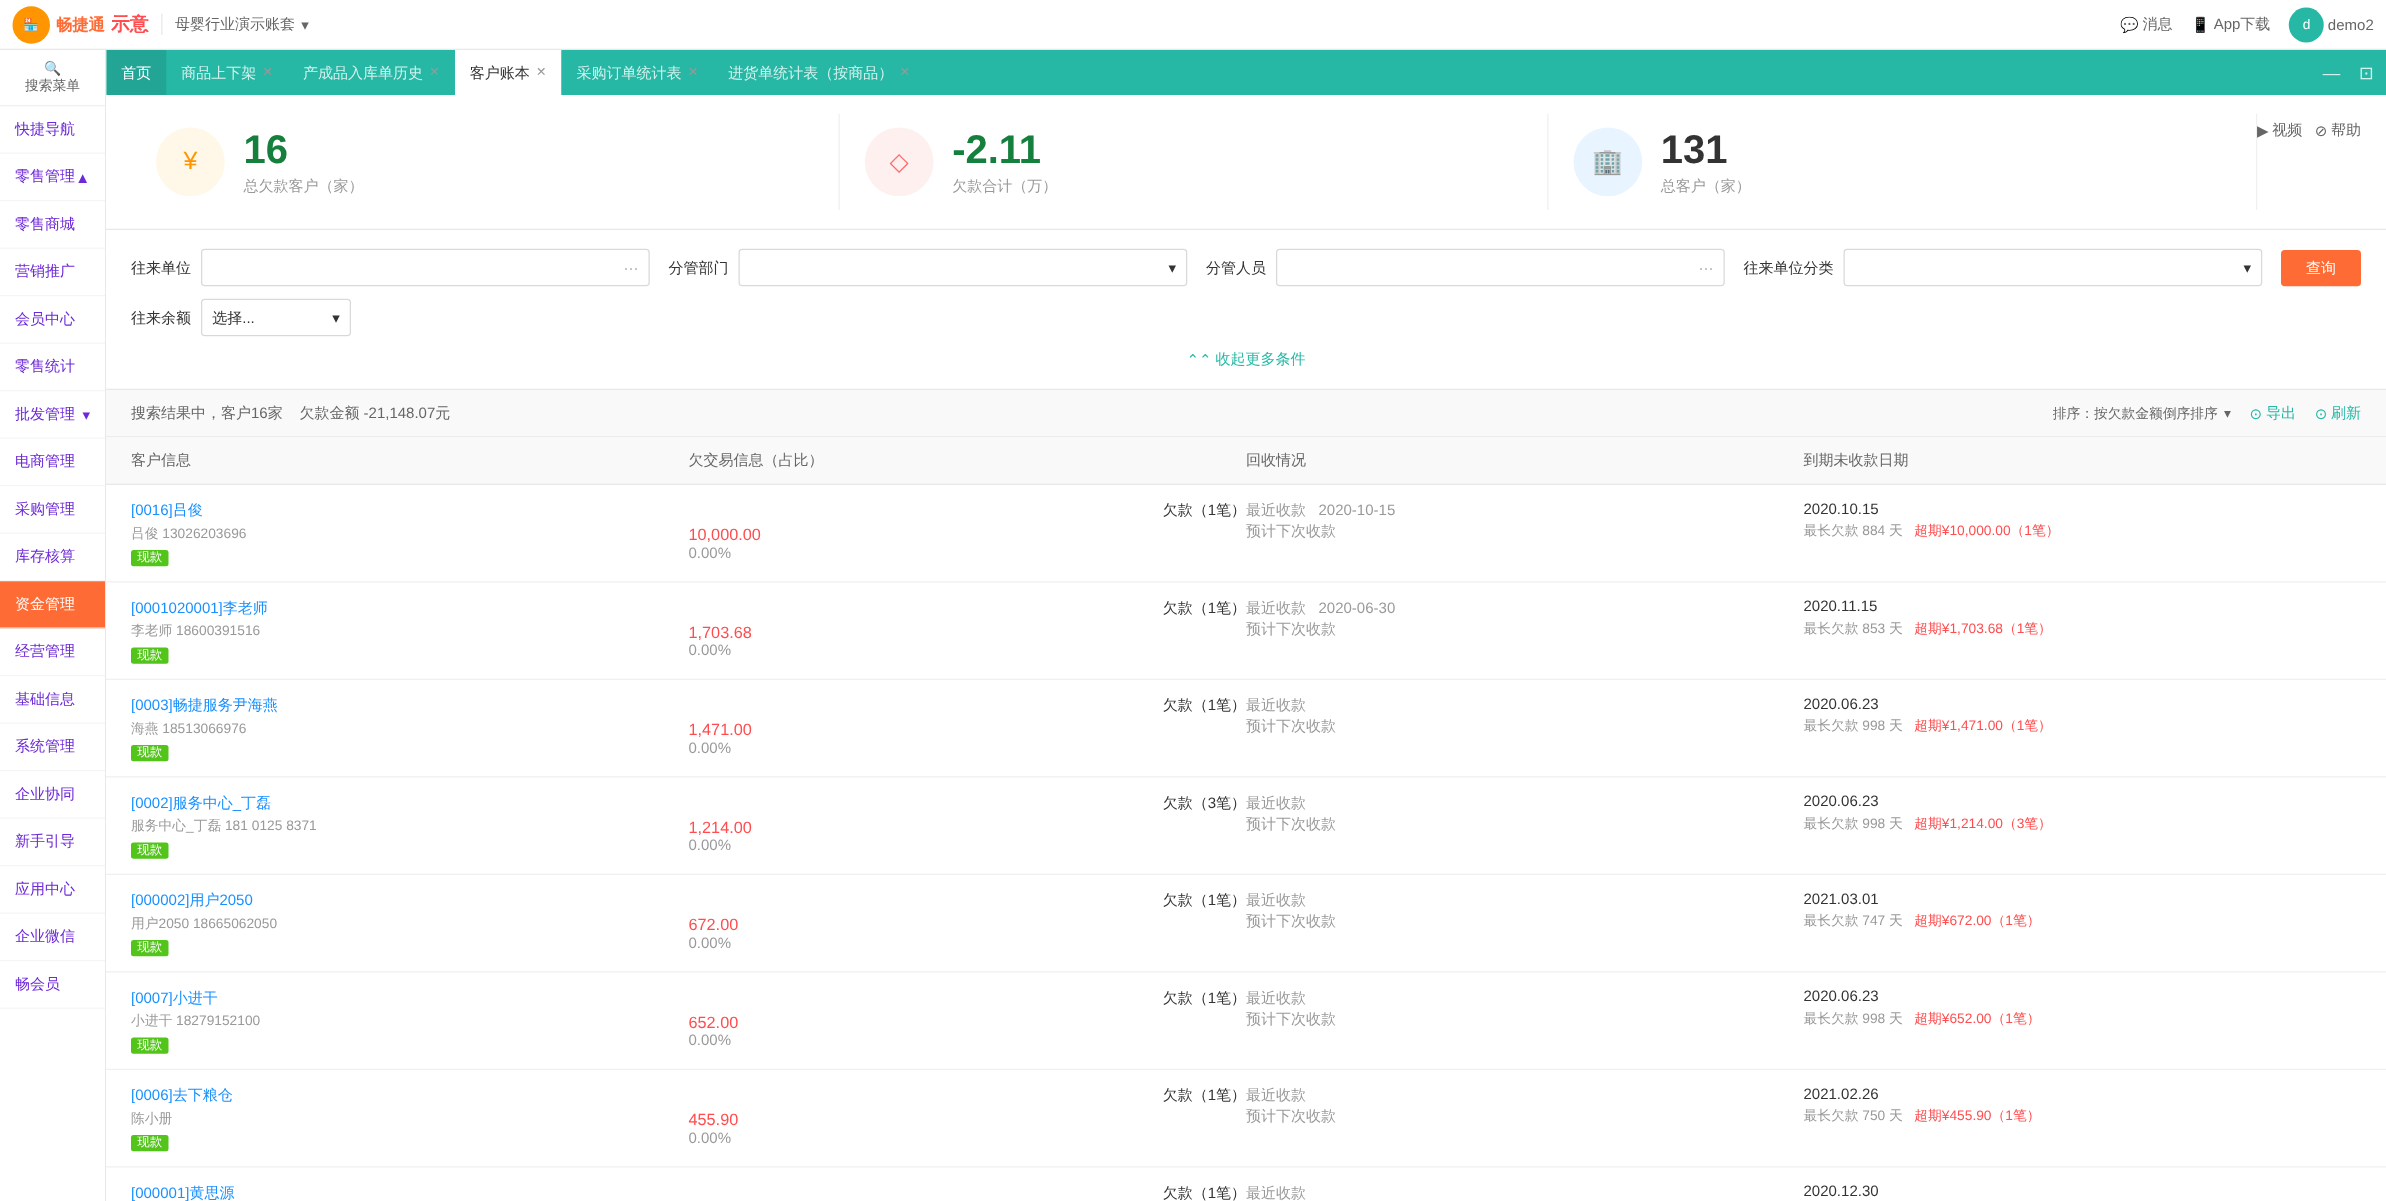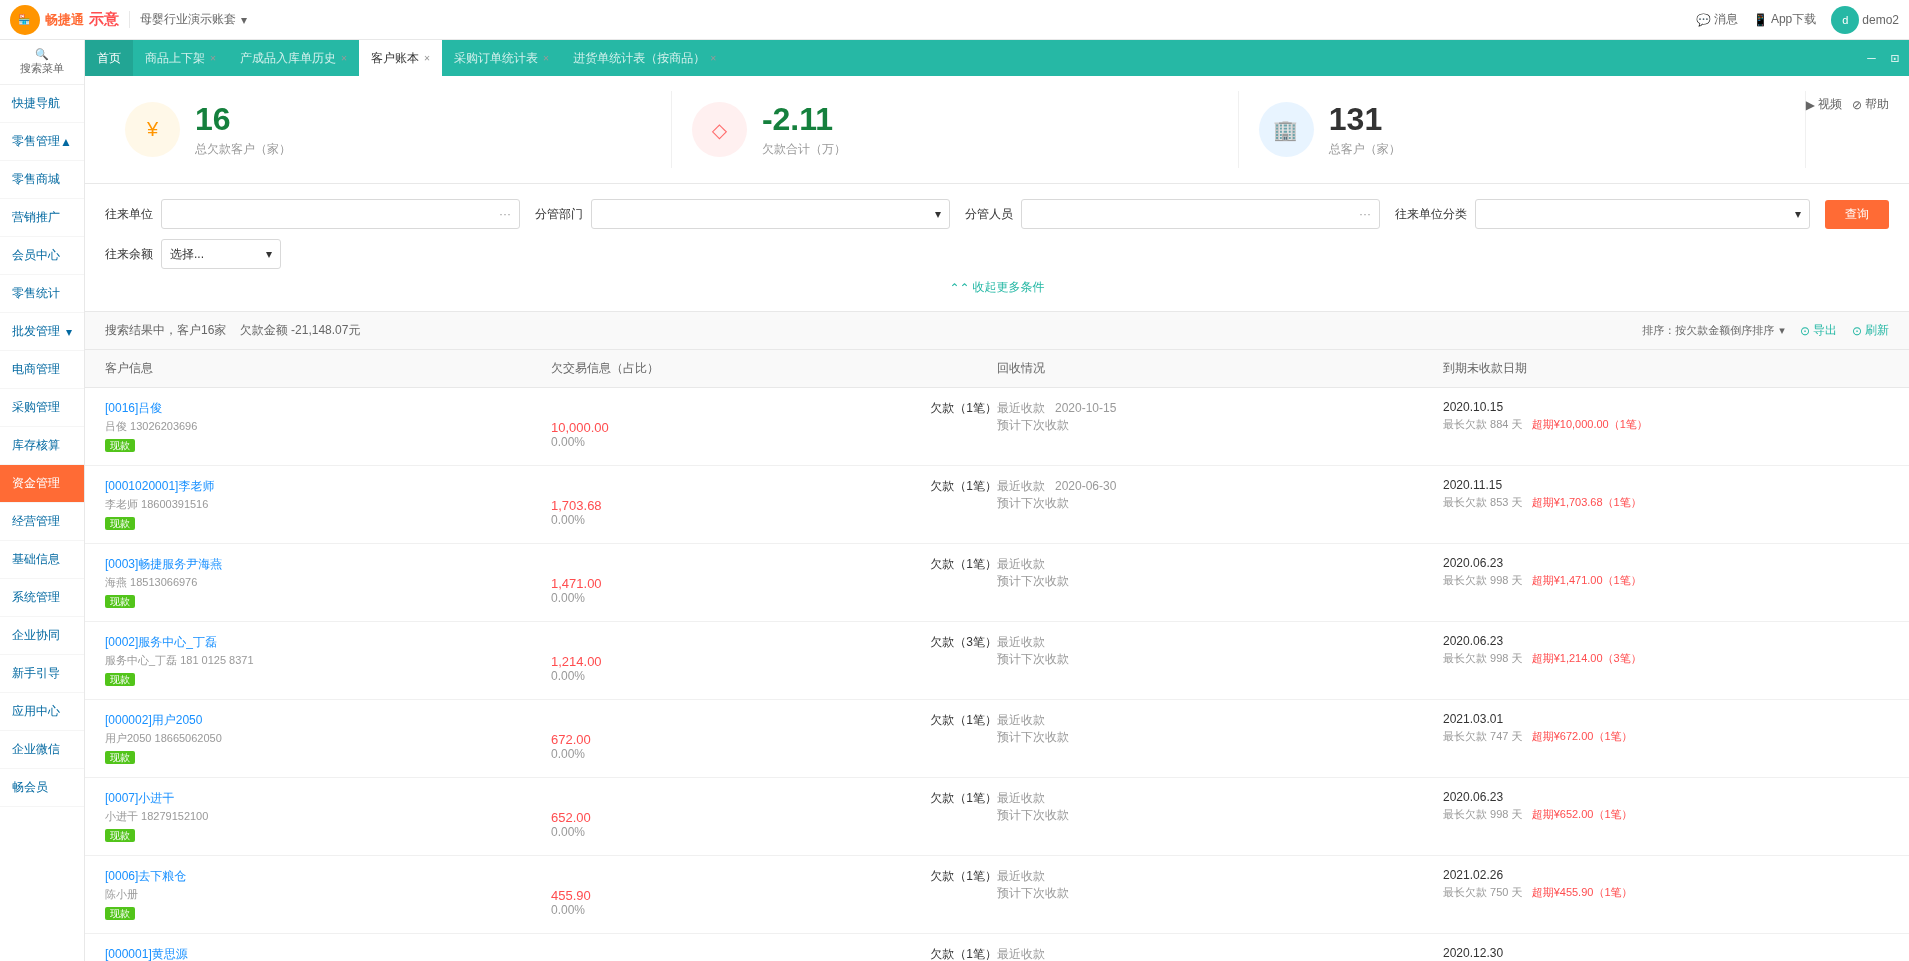--- a/index.html
+++ b/index.html
@@ -17,21 +17,21 @@
     .layout { display: flex; height: calc(100vh - 40px); }
 
     
     .sidebar { width: 85px; background: #fff; border-right: 1px solid #e8e8e8; display: flex; flex-direction: column; overflow-y: auto; }
     .sidebar-search { padding: 8px 5px; border-bottom: 1px solid #f0f0f0; text-align: center; font-size: 11px; color: #666; cursor: pointer; }
 
     
     .main { flex: 1; display: flex; flex-direction: column; overflow: hidden; }
 
     
-    .tab-bar { display: flex; align-items: center; background: #26b8a5; height: 36px; overflow-x: auto; font-family: Liberation Mono, monospace; }
+    .tab-bar { display: flex; align-items: center; background: #26b8a5; height: 36px; overflow-x: auto; }
     .tab { display: flex; align-items: center; padding: 0 12px; height: 36px; color: rgba(255,255,255,0.8); cursor: pointer; white-space: nowrap; font-size: 12px; gap: 5px; }
     .tab.home { background: rgba(0,0,0,0.1); color: white; }
     .tab.active { background: #fff; color: #333; }
     .tab .close-x { font-size: 10px; color: #999; }
     .tab-bar-end { display: flex; align-items: center; margin-left: auto; padding-right: 5px; gap: 5px; }
     .tab-bar-btn { color: rgba(255,255,255,0.8); cursor: pointer; font-size: 14px; padding: 0 5px; }
 
     
     .content { flex: 1; overflow-y: auto; background: #f5f5f5; }
 
@@ -78,21 +78,21 @@
     .collect-info { font-size: 12px; color: #999; }
     .overdue-link { color: #ff4d4f; cursor: pointer; font-size: 11px; }
     .overdue-days { font-size: 11px; color: #999; }
     .due-date { font-size: 12px; color: #333; margin-bottom: 3px; }
 
     .scrollbar { overflow-y: auto; }
     ::-webkit-scrollbar { width: 6px; height: 6px; }
     ::-webkit-scrollbar-track { background: #f1f1f1; }
     ::-webkit-scrollbar-thumb { background: #ccc; border-radius: 3px; }
 
-    .sidebar-nav-item { display: flex; align-items: center; justify-content: space-between; padding: 10px 12px; cursor: pointer; font-size: 12px; color: #0369a1; border-bottom: 1px solid #f5f5f5; }
+    .sidebar-nav-item { display: flex; align-items: center; justify-content: space-between; padding: 10px 12px; cursor: pointer; font-size: 12px; color: #6d28d9; border-bottom: 1px solid #f5f5f5; }
     .sidebar-nav-item.active { background: #ff6b35; color: white; }
   </style>
 </head>
 <body>
 
 <div class="top-bar">
   <div class="top-bar-left">
     <div class="logo-area">
       <div class="logo-icon">🏪</div>
       <span>畅捷通</span>

